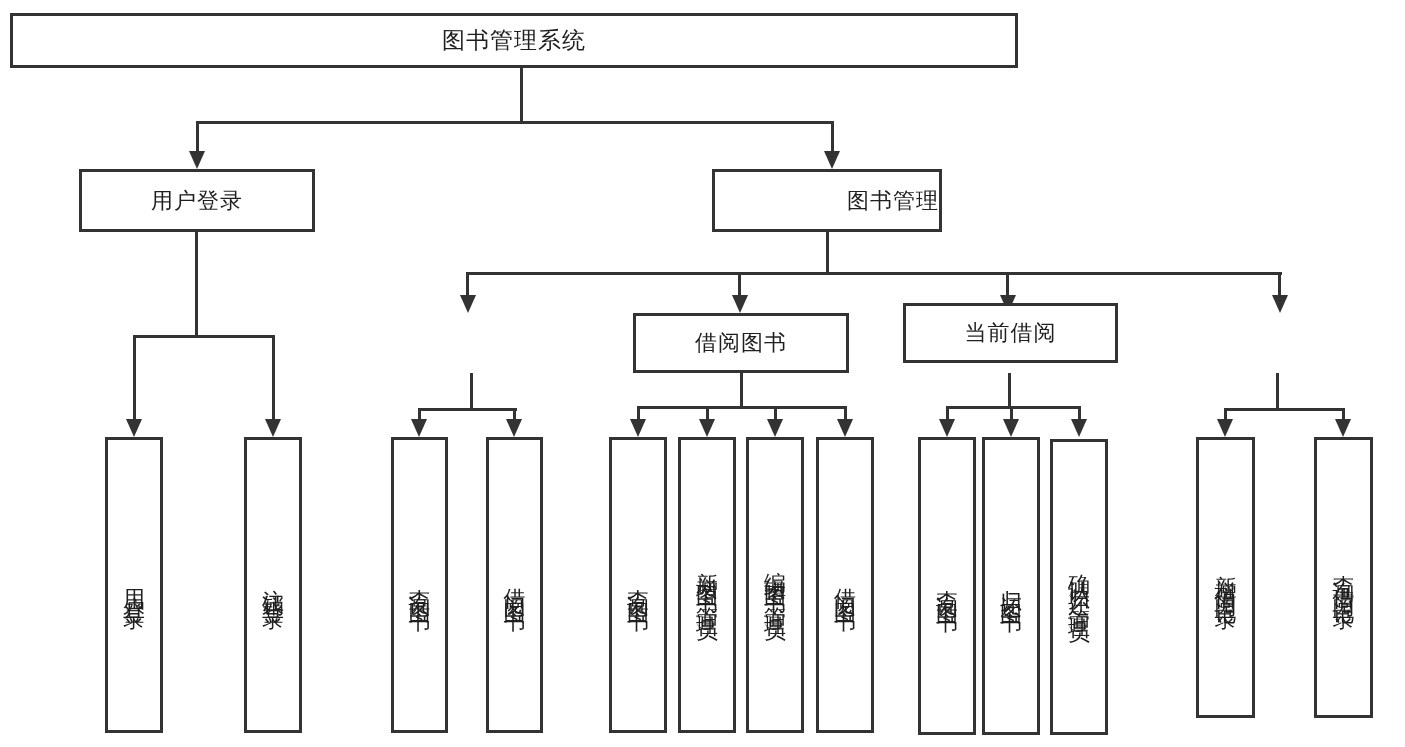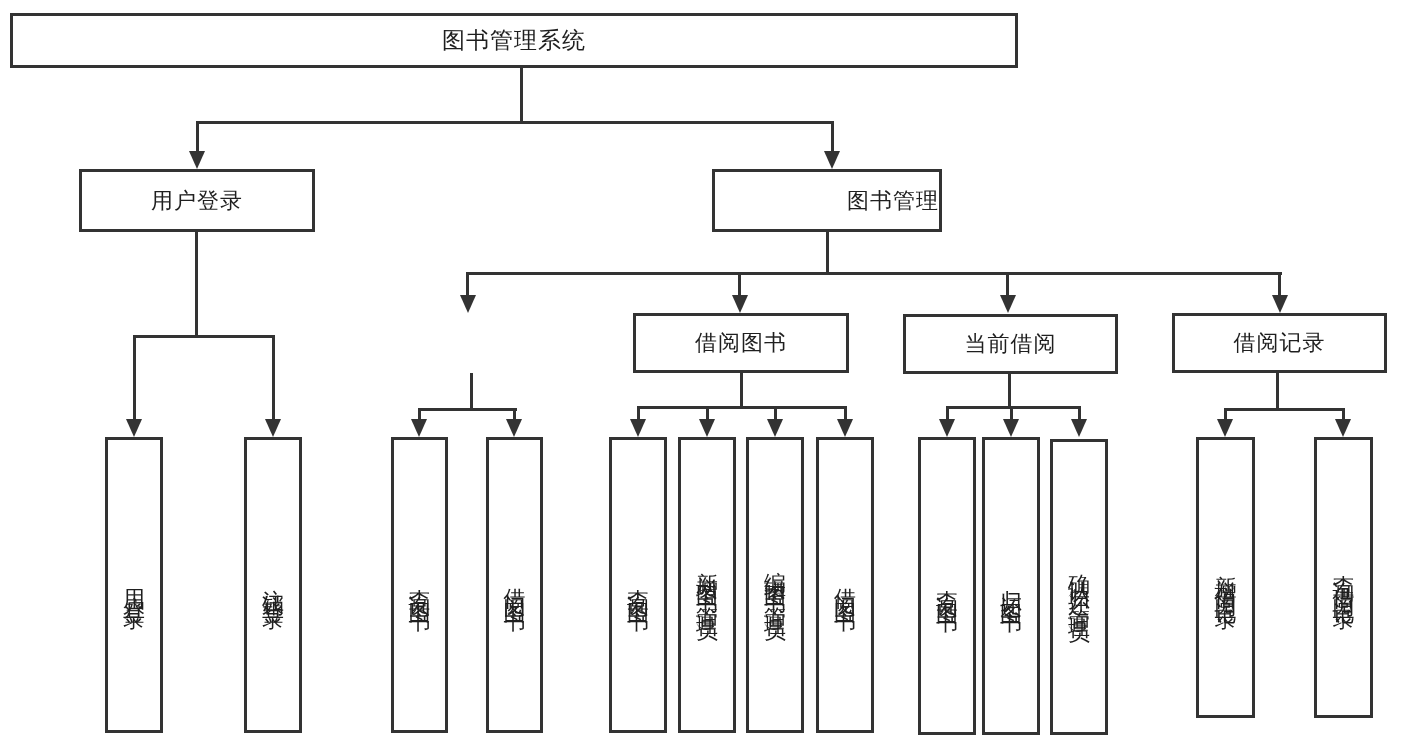--- a/index.html
+++ b/index.html
@@ -86,25 +86,22 @@
   <div class="vl" style="left:738px; top:272px; height:26px;"></div>
   <div class="ah" style="left:732px; top:295px;"></div>
   <div class="vl" style="left:1006px; top:272px; height:26px;"></div>
   <div class="ah" style="left:1000px; top:295px;"></div>
   <div class="vl" style="left:1278px; top:272px; height:26px;"></div>
   <div class="ah" style="left:1272px; top:295px;"></div>
 
   <div class="box" style="left:633px; top:313px; width:216px; height:60px;">
     <span class="hlabel">借阅图书</span>
   </div>
-  <div class="box" style="left:903px; top:314px; width:215px; height:60px;">
+  <div class="box" style="left:903px; top:303px; width:215px; height:60px;">
     <span class="hlabel">当前借阅</span>
-  </div>
-  <div class="box" style="left:1172px; top:313px; width:215px; height:60px;">
-    <span class="hlabel">借阅记录</span>
   </div>
 
   <div class="vl" style="left:470px; top:373px; height:37px;"></div>
   <div class="hl" style="left:418px; top:408px; width:99px;"></div>
   <div class="vl" style="left:418px; top:408px; height:14px;"></div>
   <div class="ah" style="left:411px; top:419px;"></div>
   <div class="vl" style="left:513px; top:408px; height:14px;"></div>
   <div class="ah" style="left:506px; top:419px;"></div>
 
   <div class="vl" style="left:740px; top:373px; height:35px;"></div>

